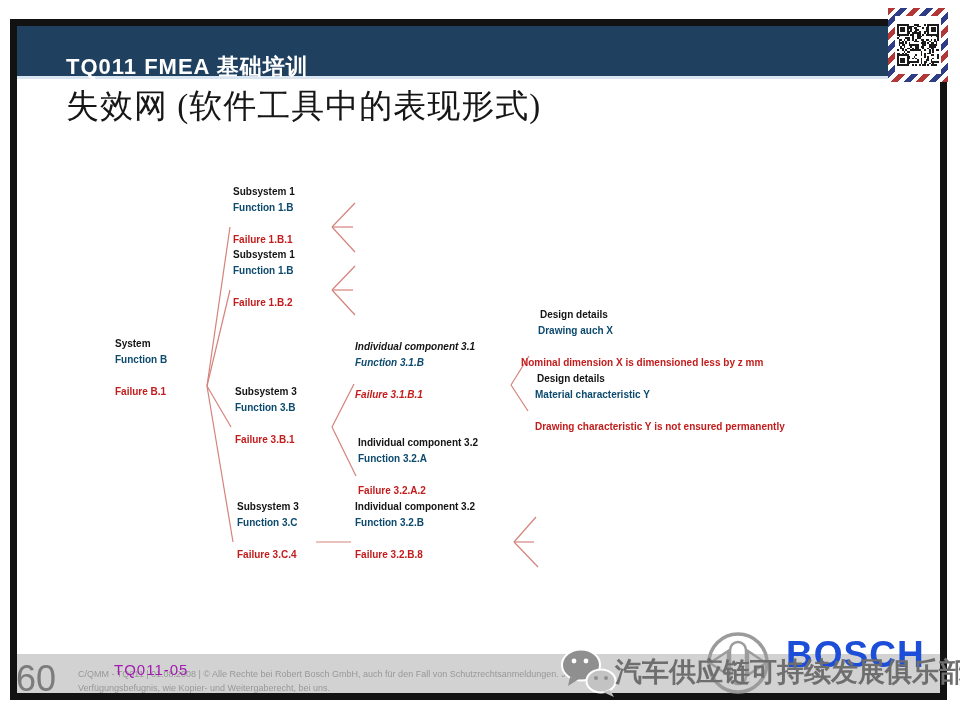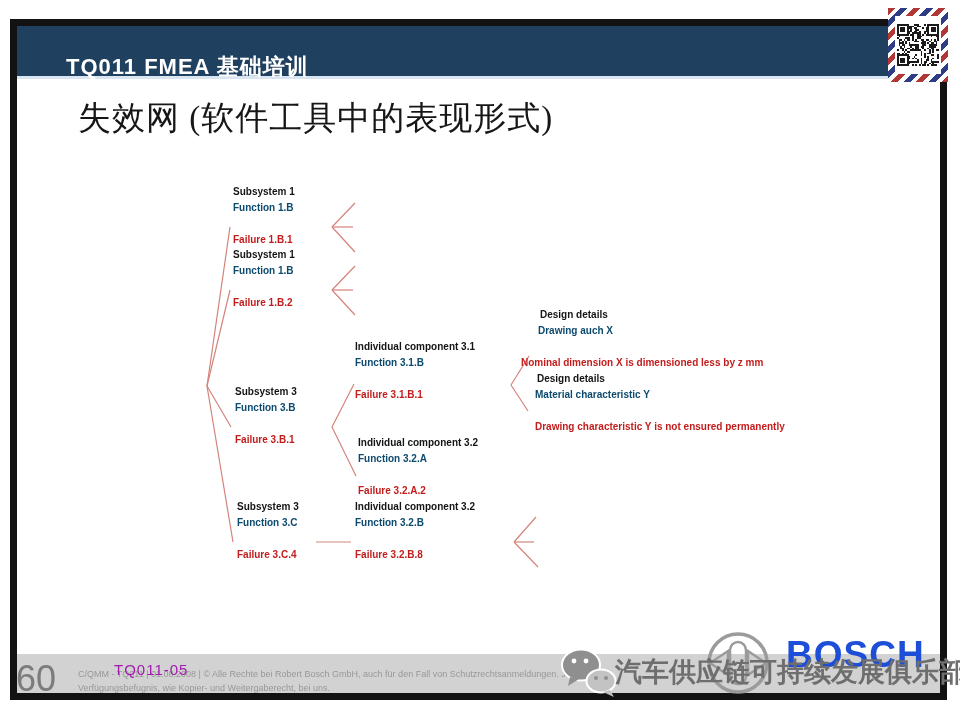--- a/index.html
+++ b/index.html
@@ -9,21 +9,21 @@
 
   .frame{position:absolute;left:10px;top:19px;width:937px;height:681px;
          border:7px solid #121212;box-sizing:border-box;background:#fff;}
 
   .topbar{position:absolute;left:17px;top:26px;width:923px;height:50px;
           background:#20405f;border-bottom:3px solid #d9e5f1;
           display:flex;align-items:center;z-index:2;}
   .topbar .htitle{color:#ffffff;font-weight:bold;font-size:22px;
           letter-spacing:1px;padding-left:49px;white-space:nowrap;margin-top:32px;}
 
-  .title{position:absolute;left:66px;top:84px;margin:12px;
+  .title{position:absolute;left:66px;top:84px;margin:0;
          font-family:"Liberation Serif","DejaVu Serif",serif;font-weight:400;
          font-size:33px;color:#161616;letter-spacing:1px;white-space:nowrap;z-index:1;}
 
   .net{position:absolute;inset:0;z-index:1;}
   .node{position:absolute;font-size:10px;font-weight:bold;line-height:16px;white-space:nowrap;}
   .node .t{color:#141414;}
   .node .f{color:#0c4a6e;}
   .node .x{color:#c31c1c;margin-top:16px;}
 
   svg.lines{position:absolute;left:0;top:0;width:960px;height:720px;
@@ -93,41 +93,46 @@
       <line x1="514" y1="542" x2="536" y2="517"></line>
       <line x1="514" y1="542" x2="534" y2="542"></line>
       <line x1="514" y1="542" x2="538" y2="567"></line>
     </g>
     <g>
       <line x1="316" y1="542" x2="351" y2="542"></line>
     </g>
   </svg>
 
   <div class="net">
+      <div class="node" style="left: 115px; top: 336px;">
+        <div class="t">System</div>
+        <div class="f">Function B</div>
+        <div class="x">Failure B.1</div>
+      </div>
       <div class="node" style="left: 233px; top: 184px;">
         <div class="t">Subsystem 1</div>
         <div class="f">Function 1.B</div>
         <div class="x">Failure 1.B.1</div>
       </div>
       <div class="node" style="left: 233px; top: 247px;">
         <div class="t">Subsystem 1</div>
         <div class="f">Function 1.B</div>
         <div class="x">Failure 1.B.2</div>
       </div>
       <div class="node" style="left: 235px; top: 384px;">
         <div class="t">Subsystem 3</div>
         <div class="f">Function 3.B</div>
         <div class="x">Failure 3.B.1</div>
       </div>
       <div class="node" style="left: 237px; top: 499px;">
         <div class="t">Subsystem 3</div>
         <div class="f">Function 3.C</div>
         <div class="x">Failure 3.C.4</div>
       </div>
-      <div class="node" style="left: 355px; top: 339px;">
+      <div class="node" style="left: 355px; top: 339px; font-style: italic;">
         <div class="t">Individual component 3.1</div>
         <div class="f">Function 3.1.B</div>
         <div class="x">Failure 3.1.B.1</div>
       </div>
       <div class="node" style="left: 358px; top: 435px;">
         <div class="t">Individual component 3.2</div>
         <div class="f">Function 3.2.A</div>
         <div class="x">Failure 3.2.A.2</div>
       </div>
       <div class="node" style="left: 355px; top: 499px;">

